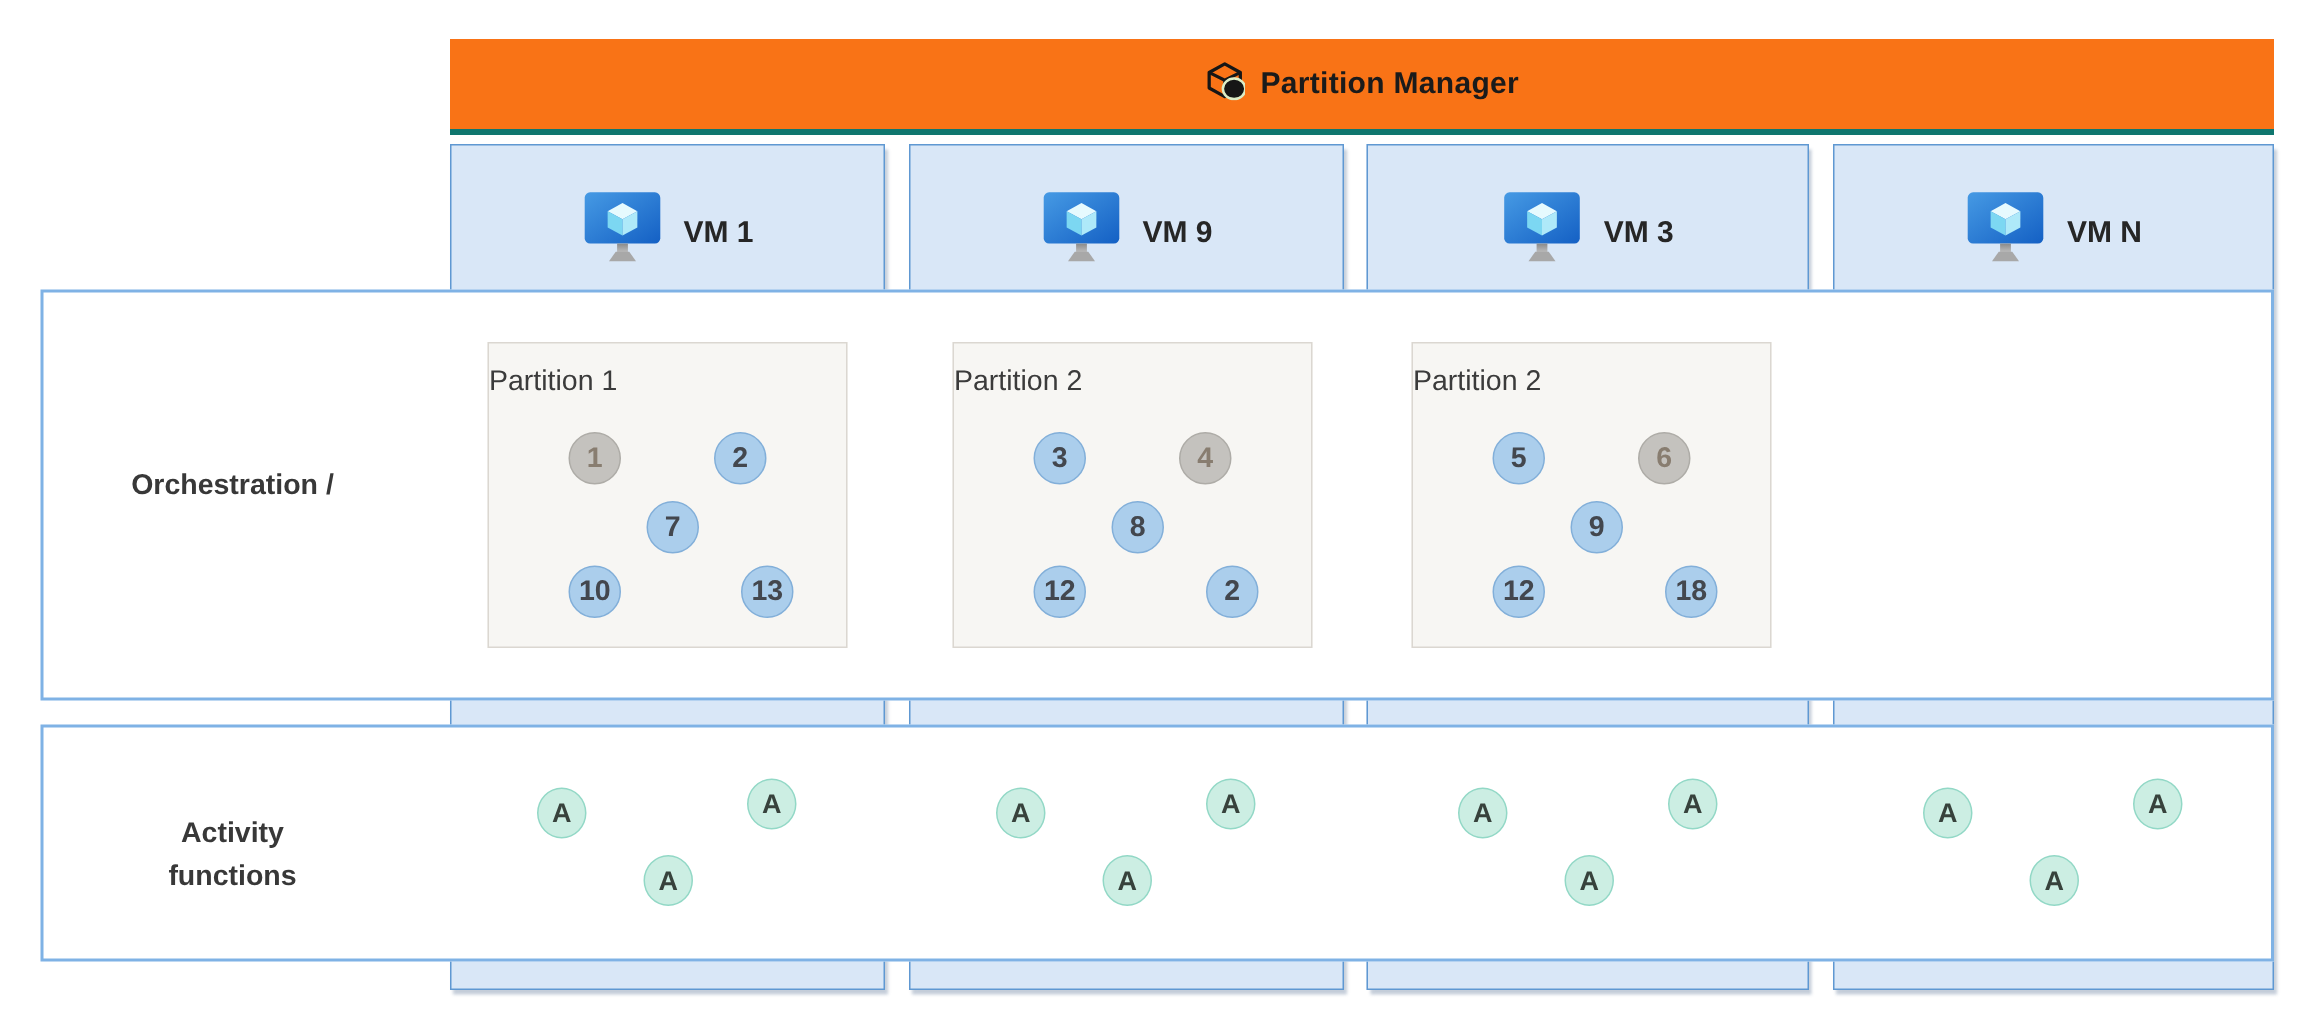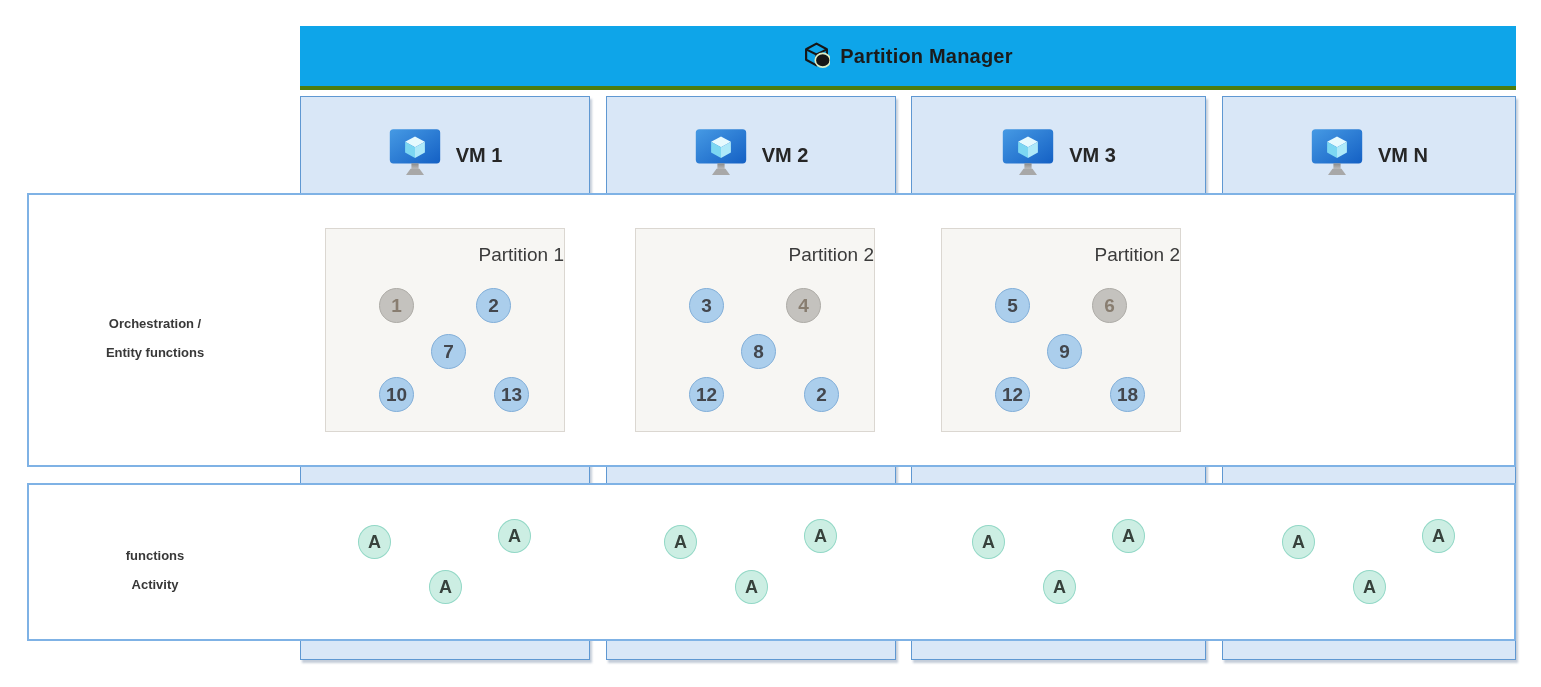--- a/index.html
+++ b/index.html
@@ -3,52 +3,52 @@
 <meta charset="utf-8">
 <style>
   html,body{margin:0;padding:0;background:#ffffff;}
   .canvas{
     position:relative;width:1541px;height:687px;background:#ffffff;
     font-family:"Liberation Sans","DejaVu Sans",sans-serif;overflow:hidden;
   }
   
   .banner{
     position:absolute;left:300px;top:26px;width:1216px;height:60px;
-    background:#0ea5e9;border-bottom:4px solid #4d7c0f;
+    background:#f97316;border-bottom:4px solid #0f766e;
     display:flex;align-items:center;justify-content:center;gap:10px;
   }
   .banner-title{font-size:20px;font-weight:bold;color:#1b1b1b;letter-spacing:.2px;}
   
   .vm-col{
     position:absolute;top:96px;height:564px;background:#d9e7f7;
     border:1px solid #5f98d2;box-shadow:2px 3px 2px rgba(125,145,170,.45);
     z-index:0;box-sizing:border-box;
   }
   .vm-header{height:116px;display:flex;align-items:center;justify-content:center;gap:14px;}
   .vm-label{font-size:20px;font-weight:bold;color:#262626;}
   
   .row-box{
     position:absolute;left:27px;width:1489px;background:#ffffff;
     border:2px solid #7fb2e5;z-index:1;box-sizing:border-box;
   }
   .row-orch{top:193px;height:274px;}
   .row-act{top:483px;height:158px;}
   .row-label{
     position:absolute;left:30px;width:250px;text-align:center;z-index:2;
-    font-size:13px;font-weight:bold;color:#383838;line-height:29px;
+    font-size:19px;font-weight:bold;color:#383838;line-height:29px;
   }
   .row-label.orch{top:309px;}
   .row-label.act{top:541px;}
   
   .partition{
     position:absolute;top:228px;width:240px;height:204px;
     background:#f7f6f3;border:1px solid #dbd7d1;z-index:2;box-sizing:border-box;
   }
   .partition-title{
-    margin-top:15px;text-align:right;font-size:19px;color:#3b3b3b;font-weight:400;
+    margin-top:15px;text-align:left;font-size:19px;color:#3b3b3b;font-weight:400;
   }
   .pcircle{
     position:absolute;width:35px;height:35px;border-radius:50%;
     display:flex;align-items:center;justify-content:center;
     font-size:19px;font-weight:600;box-sizing:border-box;
   }
   .pcircle.active{background:#abceec;border:1px solid #82afd9;color:#43474e;}
   .pcircle.inactive{background:#c4c2be;border:1px solid #aeaca7;color:#887d70;}
   
   .slot0{left:53px;top:59px;}
@@ -100,21 +100,21 @@
       <span>
         <svg width="54" height="49" viewBox="0 0 60 54">
           <rect x="2" y="0" width="56" height="38" rx="4" fill="url(#mon)"></rect>
           <polygon points="30,8 41,14 30,20 19,14" fill="#e6fafe"></polygon>
           <polygon points="19,14 30,20 30,32 19,26" fill="#7cd7f2"></polygon>
           <polygon points="41,14 30,20 30,32 41,26" fill="#aee9f9"></polygon>
           <rect x="26" y="38" width="8" height="7" fill="url(#stand)"></rect>
           <polygon points="20,51 40,51 35,44 25,44" fill="#a8a8a8"></polygon>
         </svg>
       </span>
-      <span class="vm-label">VM 2</span>
+      <span class="vm-label">VM 9</span>
     </div>
   </div>
 
   <div class="vm-col" style="left:911px;width:295px;">
     <div class="vm-header">
       <span>
         <svg width="54" height="49" viewBox="0 0 60 54">
           <rect x="2" y="0" width="56" height="38" rx="4" fill="url(#mon)"></rect>
           <polygon points="30,8 41,14 30,20 19,14" fill="#e6fafe"></polygon>
           <polygon points="19,14 30,20 30,32 19,26" fill="#7cd7f2"></polygon>
@@ -152,25 +152,24 @@
       </svg>
     </span>
     <span class="banner-title">Partition Manager</span>
   </div>
 
   <div class="row-box row-orch"></div>
   <div class="row-box row-act"></div>
 
   <div class="row-label orch">
     <div>Orchestration /</div>
-    <div>Entity functions</div>
   </div>
   <div class="row-label act">
+    <div>Activity</div>
     <div>functions</div>
-    <div>Activity</div>
   </div>
 
   <div class="partition" style="left:325px;">
     <div class="partition-title">Partition 1</div>
     <div class="pcircle inactive slot0">1</div>
     <div class="pcircle active slot1">2</div>
     <div class="pcircle active slot2">7</div>
     <div class="pcircle active slot3">10</div>
     <div class="pcircle active slot4">13</div>
   </div>

